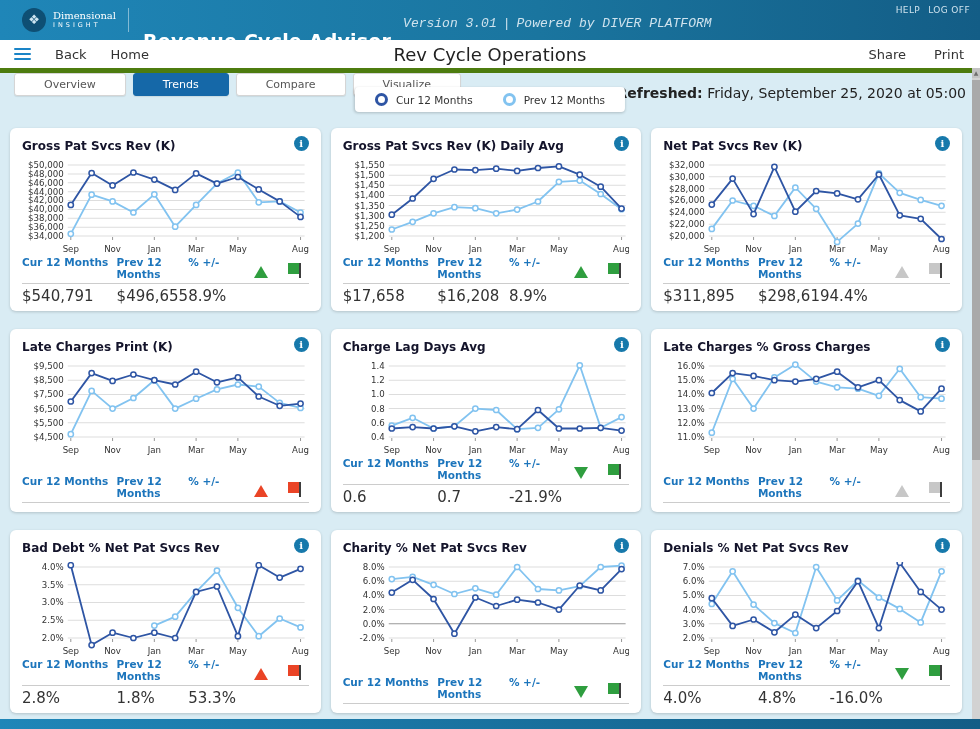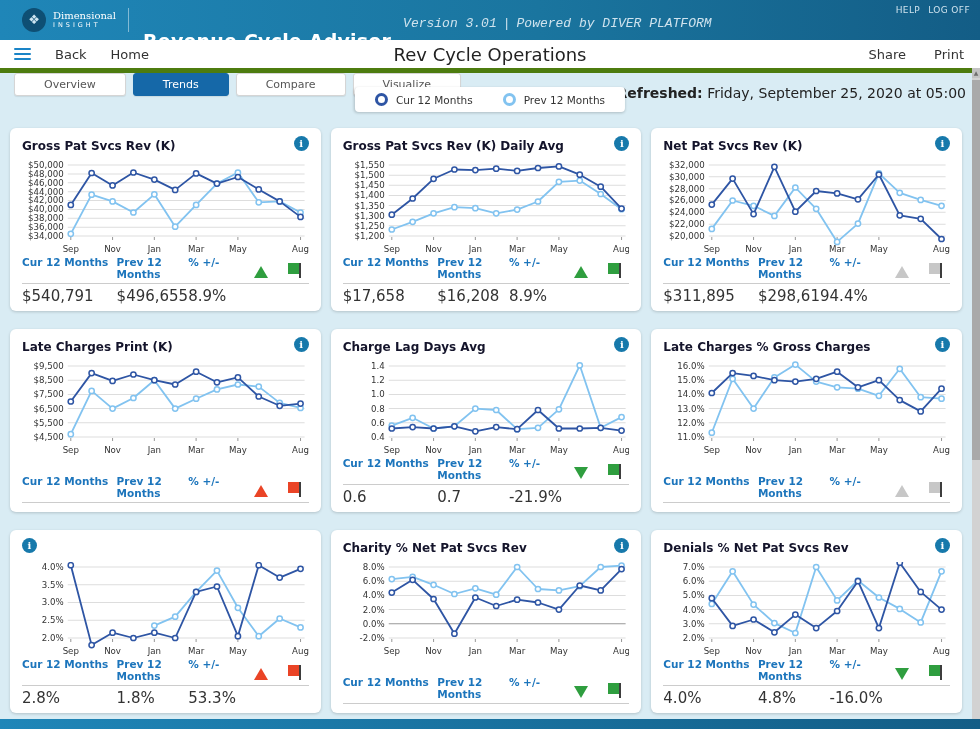--- a/index.html
+++ b/index.html
@@ -621,20 +621,21 @@
           <div class="flag">
             <div class="cloth" style="background: rgb(199, 199, 199);"></div>
             <div class="pole" style="background: rgb(61, 61, 61);"></div>
           </div>
         </div>
         <div class="divider"></div>
       </div>
     </div>
     <div class="panel">
       <div class="panel-head">
+        <div class="panel-title">Bad Debt % Net Pat Svcs Rev</div>
         <div class="info-icon">i</div>
       </div>
       <svg viewBox="0 0 282 96" class="chart" preserveAspectRatio="none">
         <line x1="45" y1="5" x2="278" y2="5" stroke="#dddddd" stroke-width="1"></line>
         <text x="41" y="8" text-anchor="end" font-size="8.5" fill="#333333">4.0%</text>
         <line x1="45" y1="22.75" x2="278" y2="22.75" stroke="#dddddd" stroke-width="1"></line>
         <text x="41" y="25.75" text-anchor="end" font-size="8.5" fill="#333333">3.5%</text>
         <line x1="45" y1="40.5" x2="278" y2="40.5" stroke="#dddddd" stroke-width="1"></line>
         <text x="41" y="43.5" text-anchor="end" font-size="8.5" fill="#333333">3.0%</text>
         <line x1="45" y1="58.25" x2="278" y2="58.25" stroke="#dddddd" stroke-width="1"></line>

